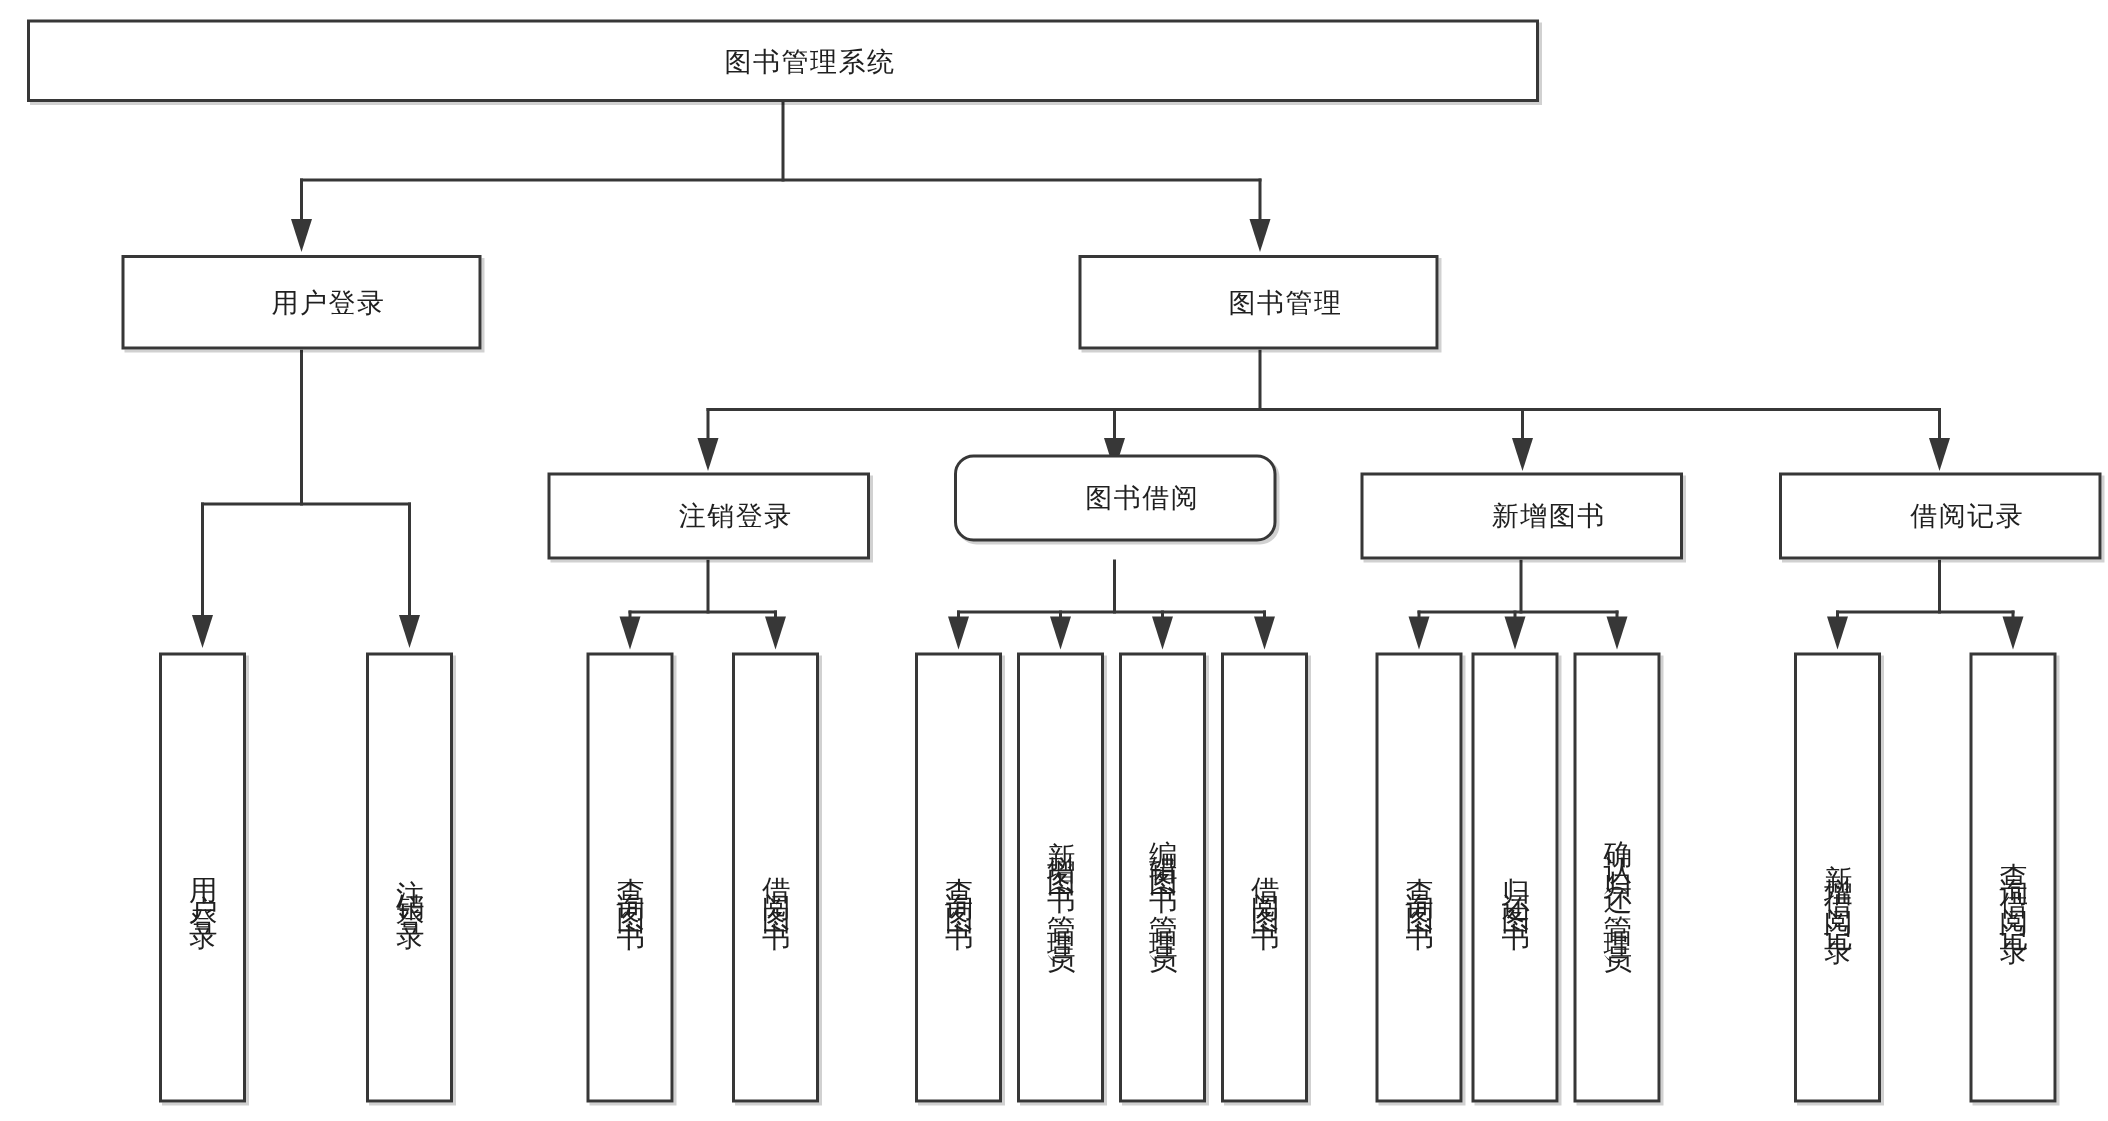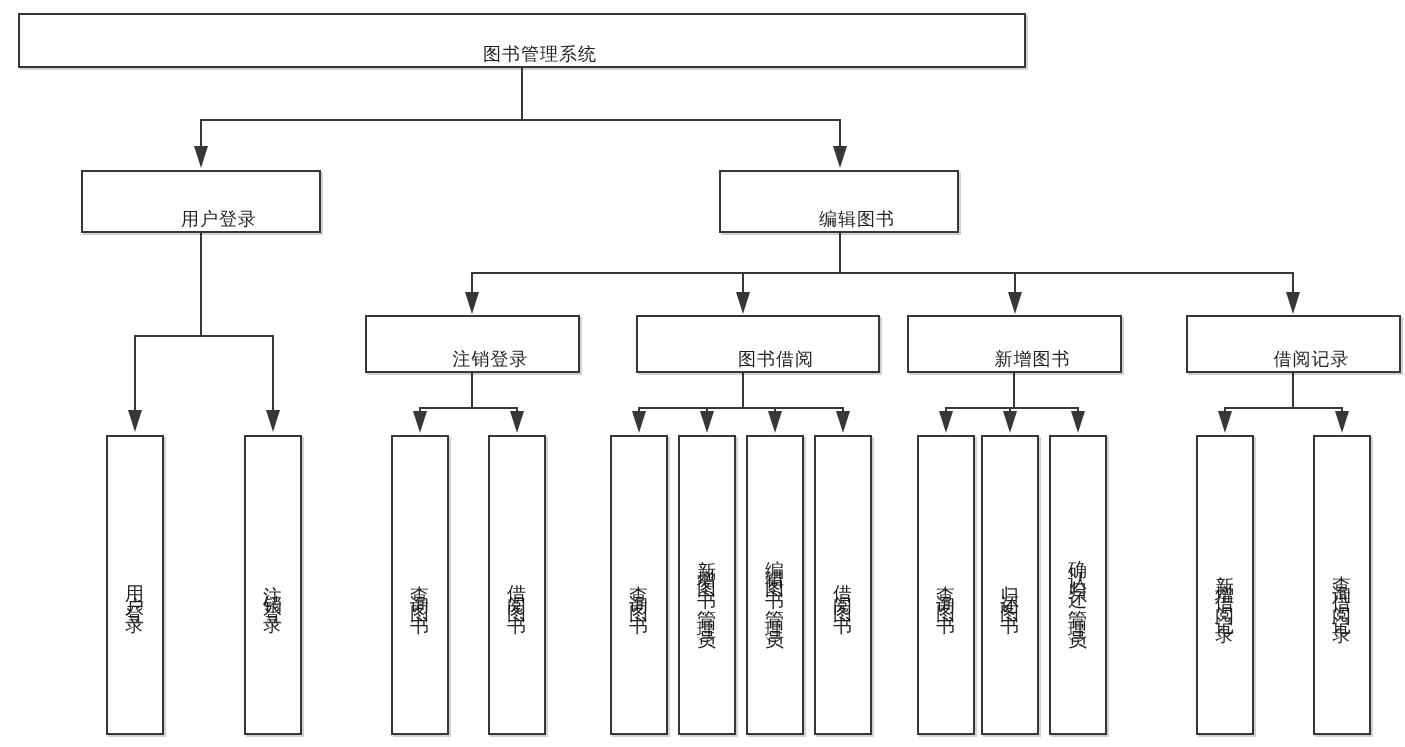--- a/index.html
+++ b/index.html
@@ -3,21 +3,21 @@
 <meta charset="utf-8">
 <style>
   html,body{margin:0;padding:0;background:#ffffff;}
   #canvas{
     position:relative;width:1405px;height:747px;background:#ffffff;overflow:hidden;
     font-family:"Liberation Sans","DejaVu Sans",sans-serif;color:#1f1f1f;
   }
   .node{
     position:absolute;box-sizing:border-box;background:#ffffff;
     border:2px solid #373737;box-shadow:2px 2px 0 rgba(0,0,0,0.18);
-    display:flex;align-items:flex-end;justify-content:center;z-index:2;padding-left:36px;
+    display:flex;align-items:center;justify-content:center;z-index:2;padding-left:36px;
   }
   .node .lbl{font-size:18px;letter-spacing:1px;white-space:nowrap;}
   .leaf{
     position:absolute;box-sizing:border-box;top:435px;width:58px;height:300px;
     background:#ffffff;border:2px solid #373737;box-shadow:2px 2px 0 rgba(0,0,0,0.18);
     display:flex;align-items:center;justify-content:center;z-index:2;
   }
   .vtext{
     writing-mode:vertical-rl;text-orientation:mixed;
     font-size:19px;line-height:1;letter-spacing:10px;margin-top:10px;white-space:nowrap;
@@ -46,21 +46,21 @@
   <div class="ln" style="left:200px;top:119px;width:641px;height:2px;"></div>
   <div class="ln" style="left:200px;top:119px;width:2px;height:29px;"></div>
   <div class="ah" style="left:194px;top:146px;"></div>
   <div class="ln" style="left:839px;top:119px;width:2px;height:29px;"></div>
   <div class="ah" style="left:833px;top:146px;"></div>
 
   <div class="node" style="left:81px;top:170px;width:240px;height:63px;">
     <span class="lbl">用户登录</span>
   </div>
   <div class="node" style="left:719px;top:170px;width:240px;height:63px;">
-    <span class="lbl">编辑图书</span>
+    <span class="lbl">图书管理</span>
   </div>
 
   <div class="ln" style="left:200px;top:233px;width:2px;height:104px;"></div>
   <div class="ln" style="left:134px;top:335px;width:140px;height:2px;"></div>
   <div class="ln" style="left:134px;top:335px;width:2px;height:78px;"></div>
   <div class="ah" style="left:128px;top:410px;"></div>
   <div class="ln" style="left:272px;top:335px;width:2px;height:78px;"></div>
   <div class="ah" style="left:266px;top:410px;"></div>
 
   <div class="ln" style="left:839px;top:233px;width:2px;height:41px;"></div>
@@ -70,21 +70,21 @@
   <div class="ln" style="left:742px;top:272px;width:2px;height:22px;"></div>
   <div class="ah" style="left:736px;top:292px;"></div>
   <div class="ln" style="left:1014px;top:272px;width:2px;height:22px;"></div>
   <div class="ah" style="left:1008px;top:292px;"></div>
   <div class="ln" style="left:1292px;top:272px;width:2px;height:22px;"></div>
   <div class="ah" style="left:1286px;top:292px;"></div>
 
   <div class="node" style="left:365px;top:315px;width:215px;height:58px;">
     <span class="lbl">注销登录</span>
   </div>
-  <div class="node" style="left:636px;top:315px;width:244px;height:58px;">
+  <div class="node" style="left:636px;top:303px;width:215px;height:58px;border-radius:13px;">
     <span class="lbl">图书借阅</span>
   </div>
   <div class="node" style="left:907px;top:315px;width:215px;height:58px;">
     <span class="lbl">新增图书</span>
   </div>
   <div class="node" style="left:1186px;top:315px;width:215px;height:58px;">
     <span class="lbl">借阅记录</span>
   </div>
 
   <div class="ln" style="left:471px;top:373px;width:2px;height:36px;"></div>

